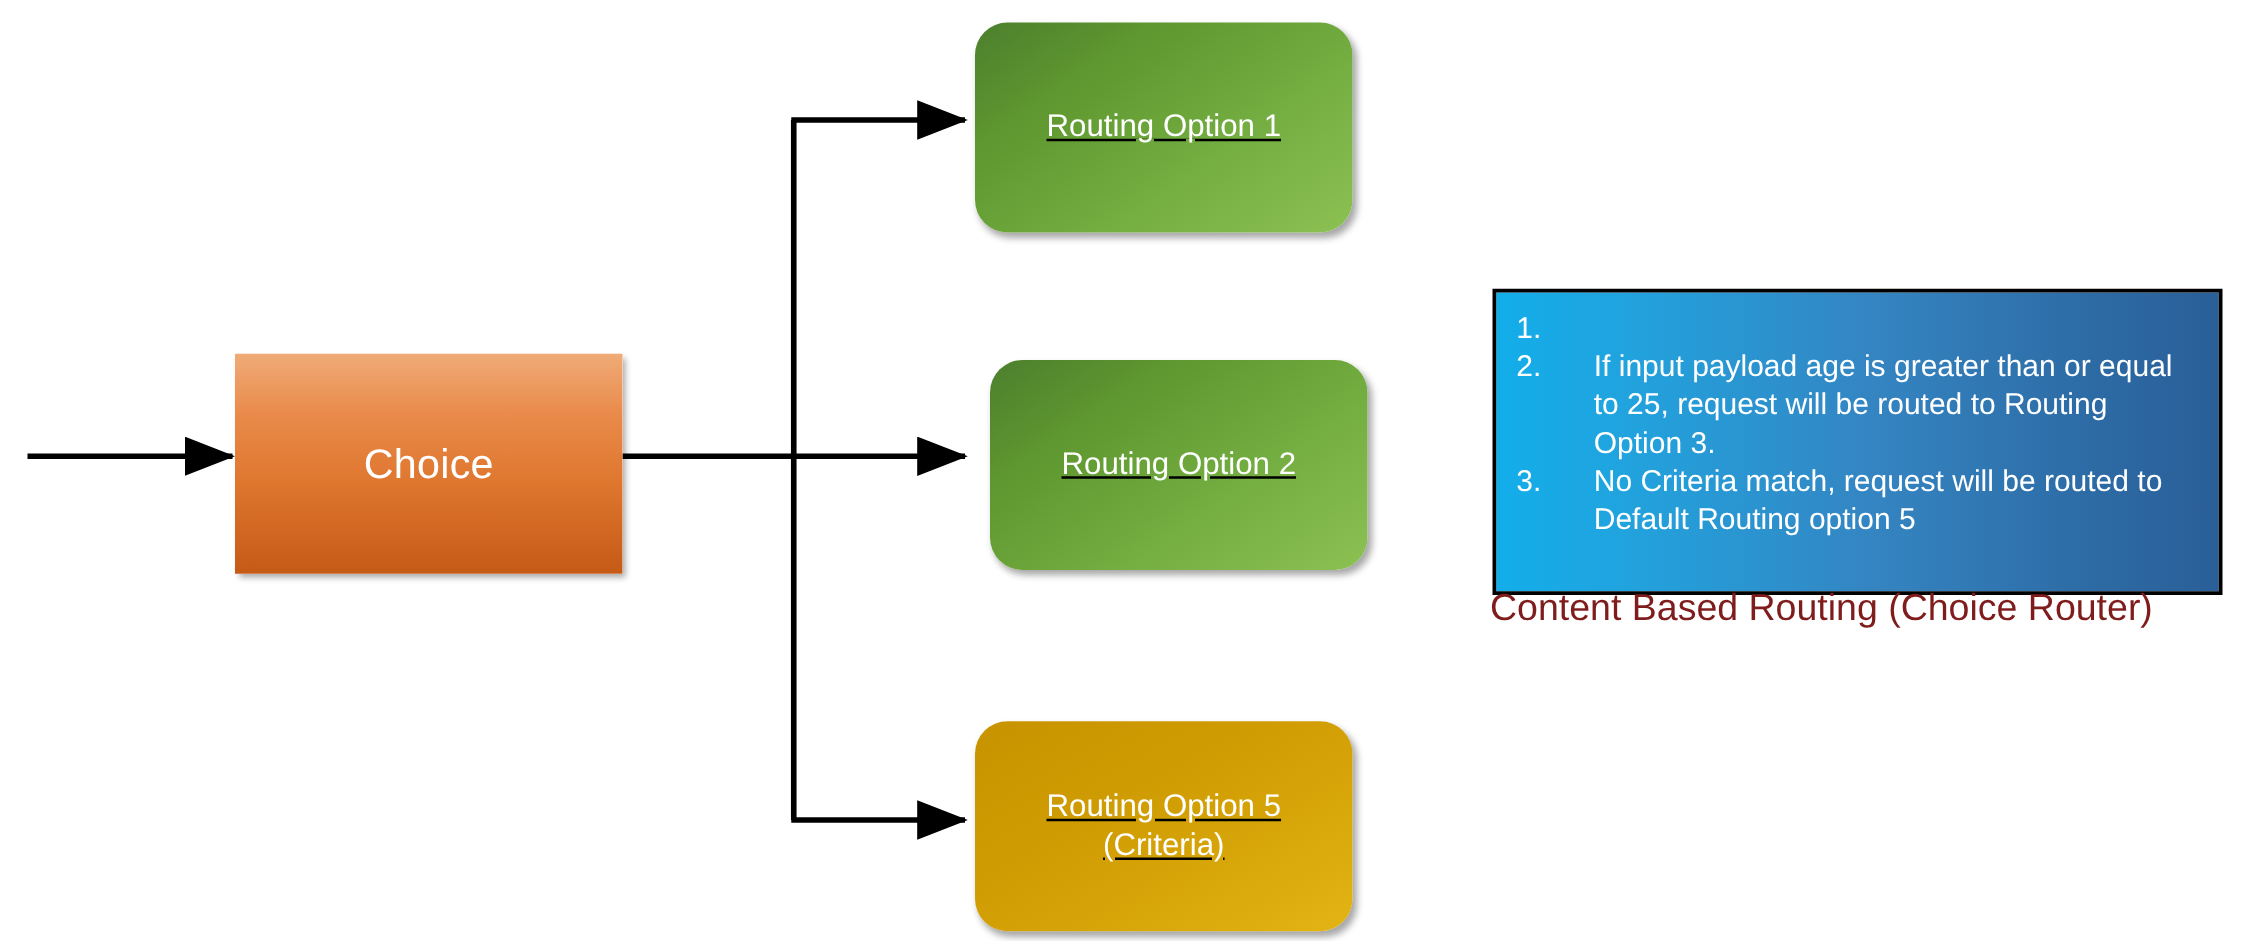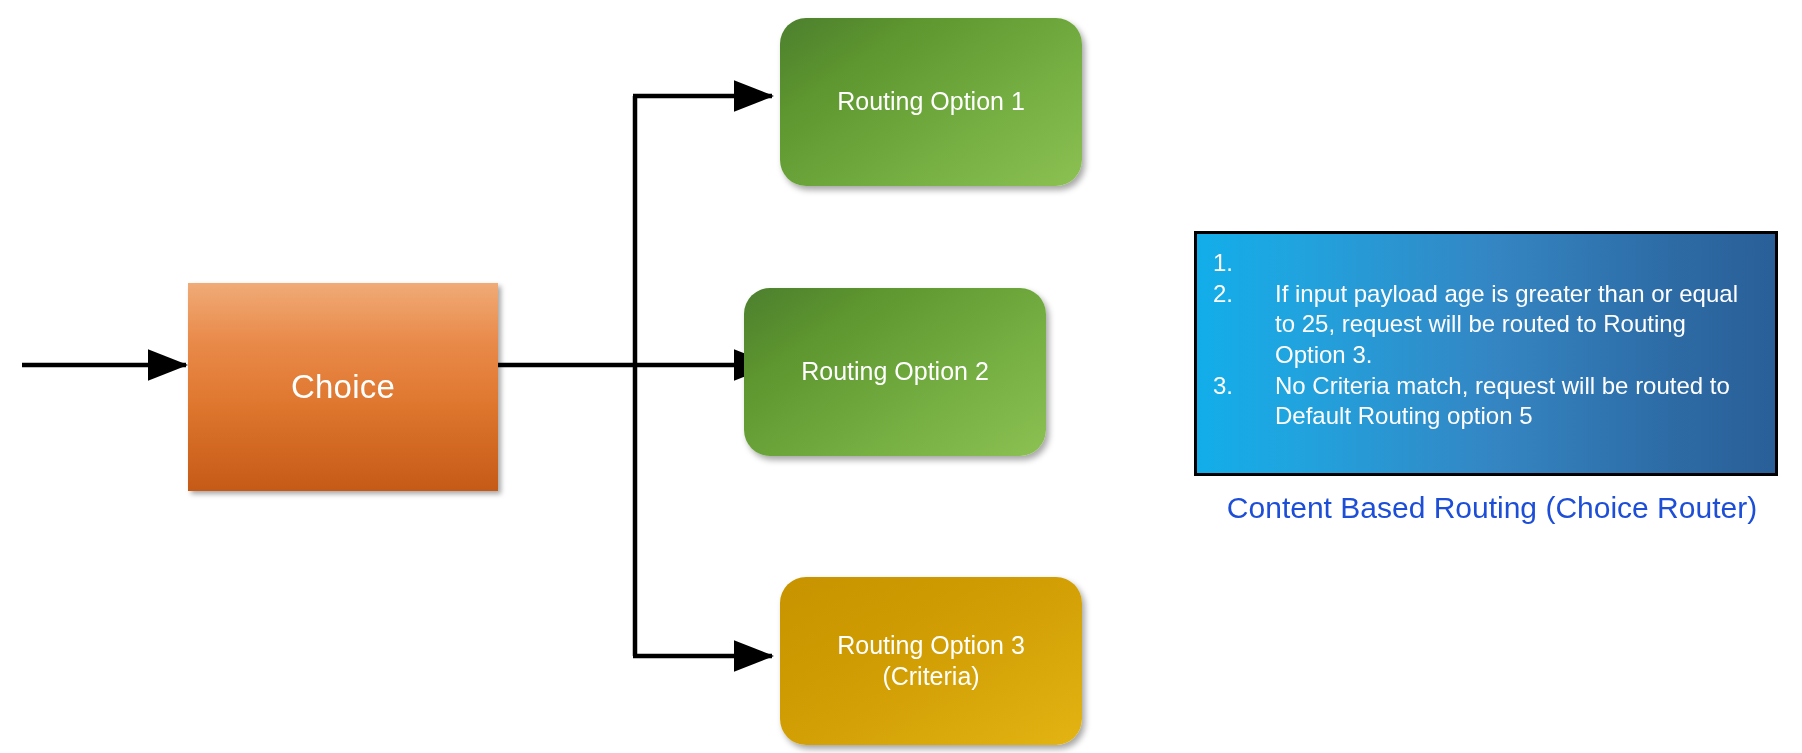--- a/index.html
+++ b/index.html
@@ -28,21 +28,21 @@
     height: 753px;
     pointer-events: none;
   }
 
   
   .choice-node {
     position: absolute;
     left: 188px;
     top: 283px;
     width: 310px;
-    height: 208px;
+    height: 176px;
     background: linear-gradient(to bottom, #F0AB77 0%, #E98A4A 28%, #DF772F 58%, #C55A16 100%);
     box-shadow: 3px 3px 5px rgba(0,0,0,0.35);
     display: flex;
     align-items: center;
     justify-content: center;
   }
   .choice-label {
     color: #ffffff;
     font-size: 33px;
     font-weight: 400;
@@ -55,37 +55,38 @@
   .route-node {
     position: absolute;
     width: 302px;
     height: 168px;
     border-radius: 26px;
     display: flex;
     flex-direction: column;
     align-items: center;
     justify-content: center;
     box-shadow: 3px 4px 6px rgba(0,0,0,0.35);
+    text-decoration: underline;
   }
   .route-node.green {
     background: linear-gradient(145deg, #4C7F2E 0%, #5E962F 26%, #6FA93D 55%, #8CC153 100%);
   }
   .route-node.gold {
     background: linear-gradient(150deg, #C79400 0%, #CE9B02 35%, #D8A70A 70%, #E3B414 100%);
   }
   .route-line {
     color: #ffffff;
     font-size: 25px;
     line-height: 1.25;
     text-align: center;
     white-space: nowrap;
   }
 
   #node-opt1 { left: 780px; top: 18px; }
-  #node-opt2 { left: 744px; top: 288px; }
+  #node-opt2 { left: 792px; top: 288px; }
   #node-opt3 { left: 780px; top: 577px; }
 
   
   .legend-box {
     position: absolute;
     left: 1194px;
     top: 231px;
     width: 584px;
     height: 245px;
     box-sizing: border-box;
@@ -113,26 +114,26 @@
     font-size: 24px;
   }
   .legend-text {
     flex: 1 1 auto;
     color: #ffffff;
     font-size: 24px;
   }
   .legend-caption {
     position: absolute;
     left: 1192px;
-    top: 490px;
+    top: 469px;
     width: 600px;
-    color: #1d4ed8;
+    color: #7f1d1d;
     font-size: 30px;
     line-height: 1.2;
-    text-align: center;
+    text-align: left;
     white-space: nowrap;
   }
 </style>
 </head>
 <body>
 
 <div id="canvas">
 
   <svg id="connectors" viewBox="0 0 1802 753" width="1802" height="753" xmlns="http://www.w3.org/2000/svg">
     <defs>
@@ -160,21 +161,21 @@
 
   <div id="node-opt1" class="route-node green">
     <span class="route-line">Routing Option 1</span>
   </div>
 
   <div id="node-opt2" class="route-node green">
     <span class="route-line">Routing Option 2</span>
   </div>
 
   <div id="node-opt3" class="route-node gold">
-    <span class="route-line">Routing Option 3</span>
+    <span class="route-line">Routing Option 5</span>
     <span class="route-line">(Criteria)</span>
   </div>
 
   <div class="legend-box">
     <ul class="legend-list">
       <li class="legend-item">
         <span class="legend-num">1.</span>
       </li>
       <li class="legend-item">
         <span class="legend-num">2.</span>

